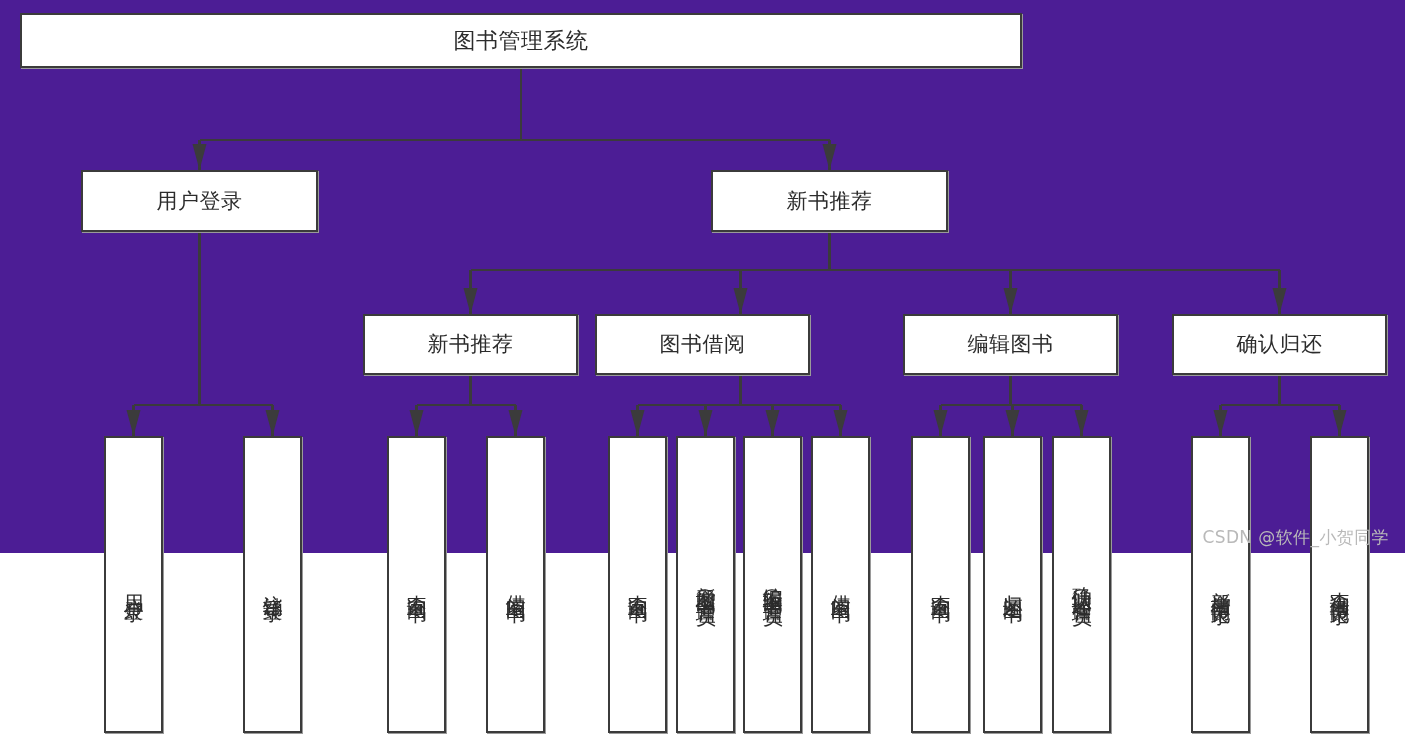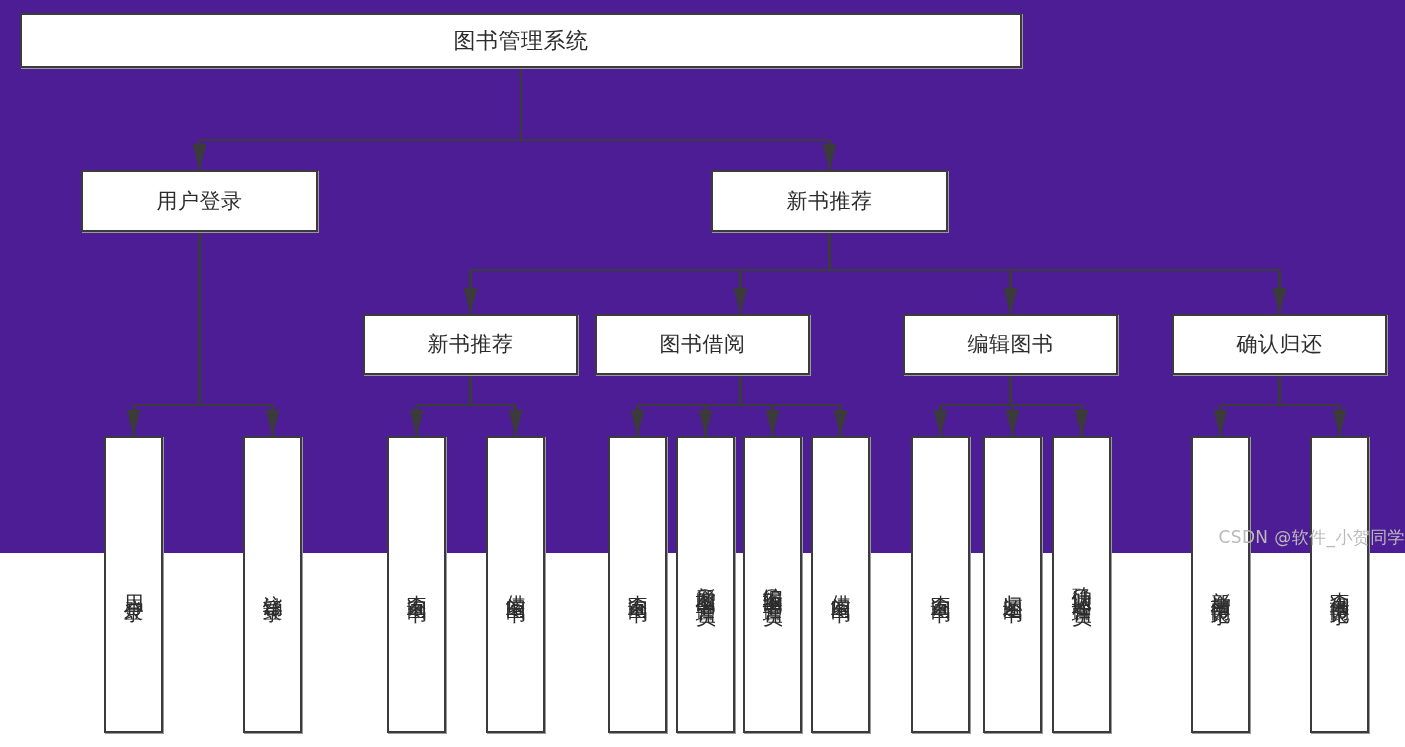--- a/index.html
+++ b/index.html
@@ -49,21 +49,21 @@
   .node-box.vertical .node-label {
     writing-mode: vertical-rl;
     text-orientation: upright;
     letter-spacing: 3px;
     font-size: 20px;
     white-space: nowrap;
   }
   .node-box.root .node-label { font-size: 22px; }
   .watermark {
     position: absolute;
-    right: 0;
+    right: 16px;
     bottom: 4px;
     font-size: 17px;
     color: #b9b9b9;
     white-space: nowrap;
     letter-spacing: 0.4px;
     pointer-events: none;
   }
 </style>
 </head>
 <body>

